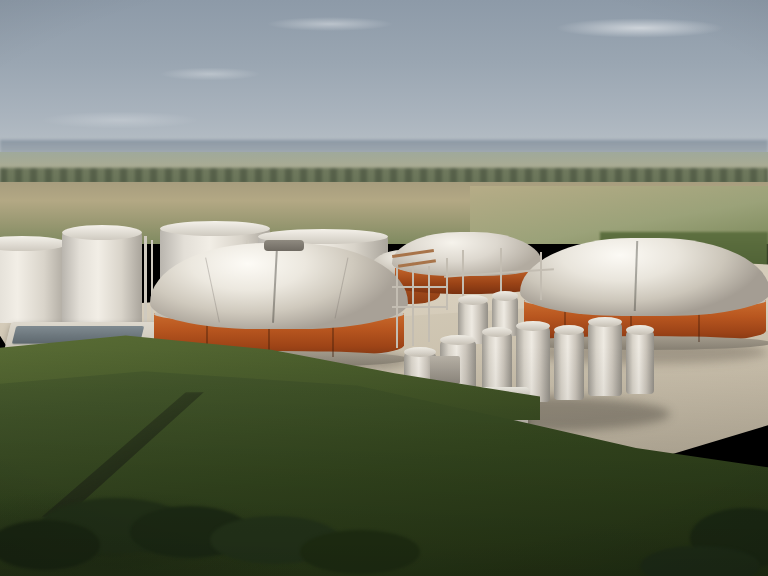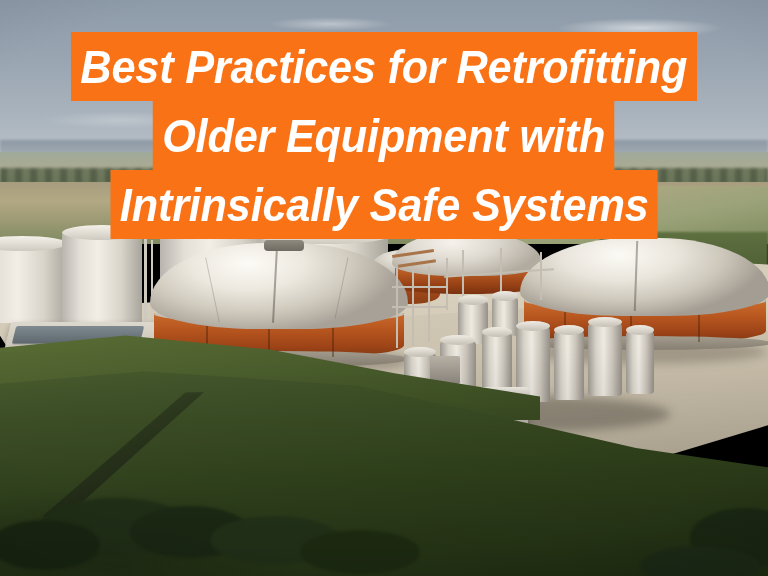--- a/index.html
+++ b/index.html
@@ -496,19 +496,14 @@
     <div class="bush b2"></div>
     <div class="bush b3"></div>
     <div class="bush b4"></div>
     <div class="bush b5"></div>
     <div class="bush b6"></div>
     <div class="bush b7"></div>
 
     <div class="grade"></div>
   </div>
 
-  <div class="title-block">
-    <span class="title-line l1">Best Practices for Retrofitting</span>
-    <span class="title-line l2">Older Equipment with</span>
-    <span class="title-line l3">Intrinsically Safe Systems</span>
-  </div>
 
 </div>
 
 </body></html>

